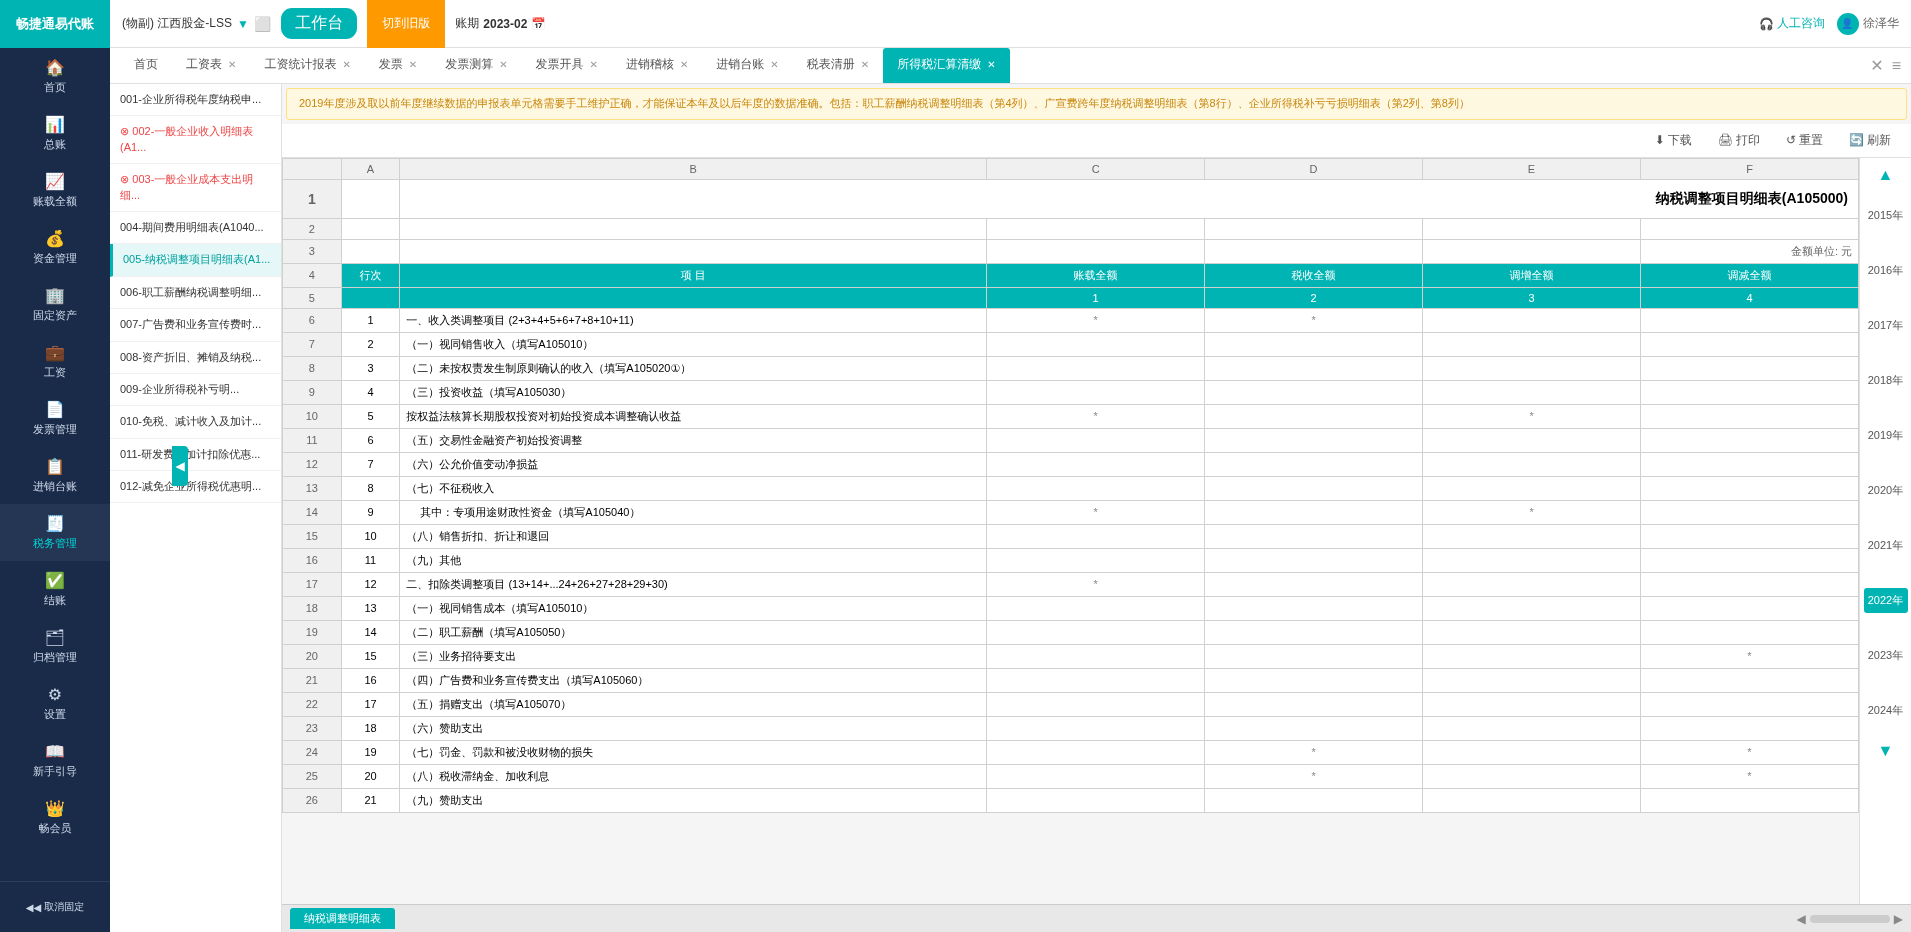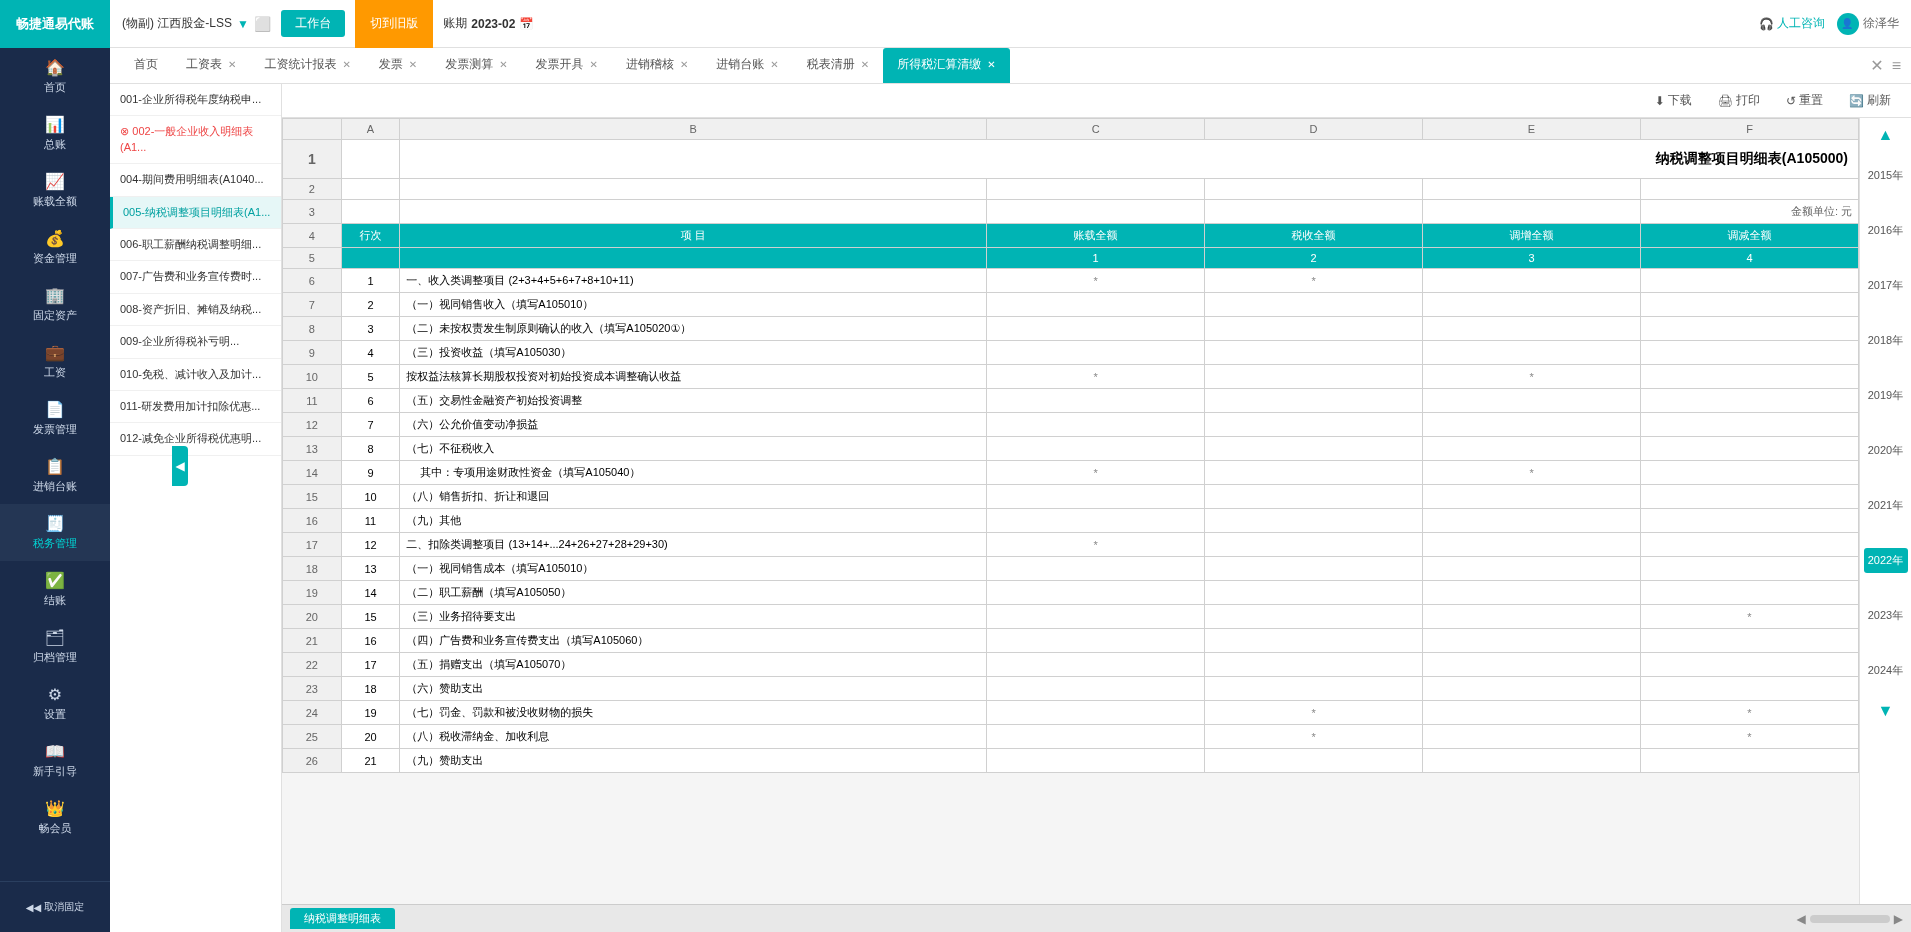--- a/index.html
+++ b/index.html
@@ -13,21 +13,21 @@
     .sidebar-item .icon { font-size: 16px; }
     .sidebar-bottom { margin-top: auto; border-top: 1px solid #2a3f5f; padding: 8px 0; }
     .sidebar-bottom .sidebar-item { flex-direction: row; justify-content: center; gap: 5px; font-size: 11px; }
 
     
     .main { flex: 1; display: flex; flex-direction: column; overflow: hidden; }
 
     
     .topbar { background: white; height: 48px; display: flex; align-items: center; padding: 0 12px; gap: 10px; border-bottom: 1px solid #e0e0e0; flex-shrink: 0; }
     .topbar-company { display: flex; align-items: center; gap: 5px; font-size: 12px; color: #333; }
-    .topbar-btn { background: #00b4b4; color: white; border: none; padding: 5px 14px; border-radius: 3px; cursor: pointer; font-size: 12px; text-align: center; }
+    .topbar-btn { background: #00b4b4; color: white; border: none; padding: 5px 14px; border-radius: 11px; cursor: pointer; font-size: 16px; text-align: center; }
     .topbar-btn-outline { background: white; color: #333; border: 1px solid #ccc; padding: 18px 14px; border-radius: 3px; cursor: pointer; font-size: 12px; }
     .topbar-period { display: flex; align-items: center; gap: 4px; font-size: 12px; color: #333; }
     .topbar-right { margin-left: auto; display: flex; align-items: center; gap: 12px; color: #666; font-size: 12px; }
 
     
     .tabbar { background: white; display: flex; align-items: center; padding: 0 10px; border-bottom: 1px solid #e0e0e0; flex-shrink: 0; height: 36px; overflow-x: auto; }
     .tab { padding: 0 14px; height: 36px; display: flex; align-items: center; gap: 6px; cursor: pointer; font-size: 12px; color: #555; border-bottom: 2px solid transparent; white-space: nowrap; }
     .tab.active { color: white; background: #00b4b4; border-radius: 3px 3px 0 0; }
     .tab .close { color: #999; font-size: 10px; cursor: pointer; }
     .tab.active .close { color: white; }
@@ -224,20 +224,23 @@
 
   <div class="content">
 
     <div class="left-panel">
       <div class="left-panel-item">
         <span>001-企业所得税年度纳税申...</span>
       </div>
       <div class="left-panel-item error">
         <span style="color:#e44;">⊗ </span><span>002-一般企业收入明细表(A1...</span>
       </div>
+      <div class="left-panel-item error">
+        <span style="color:#e44;">⊗ </span><span>003-一般企业成本支出明细...</span>
+      </div>
       <div class="left-panel-item">
         <span>004-期间费用明细表(A1040...</span>
       </div>
       <div class="left-panel-item active">
         <span>005-纳税调整项目明细表(A1...</span>
       </div>
       <div class="left-panel-item">
         <span>006-职工薪酬纳税调整明细...</span>
       </div>
       <div class="left-panel-item">
@@ -257,20 +260,23 @@
       </div>
       <div class="left-panel-item">
         <span>012-减免企业所得税优惠明...</span>
       </div>
 
       <div style="position:absolute;left:172px;top:50%;transform:translateY(-50%);z-index:10;background:#00b4b4;color:white;width:16px;height:40px;display:flex;align-items:center;justify-content:center;cursor:pointer;border-radius:0 4px 4px 0;">◀</div>
     </div>
 
     <div class="main-content" style="position:relative;">
 
+      <div class="warning-bar">
+        <span>2019年度涉及取以前年度继续数据的申报表单元格需要手工维护正确，才能保证本年及以后年度的数据准确。包括：职工薪酬纳税调整明细表（第4列）、广宣费跨年度纳税调整明细表（第8行）、企业所得税补亏亏损明细表（第2列、第8列）</span>
+      </div>
 
       <div class="content-toolbar">
         <div class="toolbar-btn">
           <span>⬇</span>
           <span>下载</span>
         </div>
         <div class="toolbar-btn">
           <span>🖨</span>
           <span>打印</span>
         </div>

